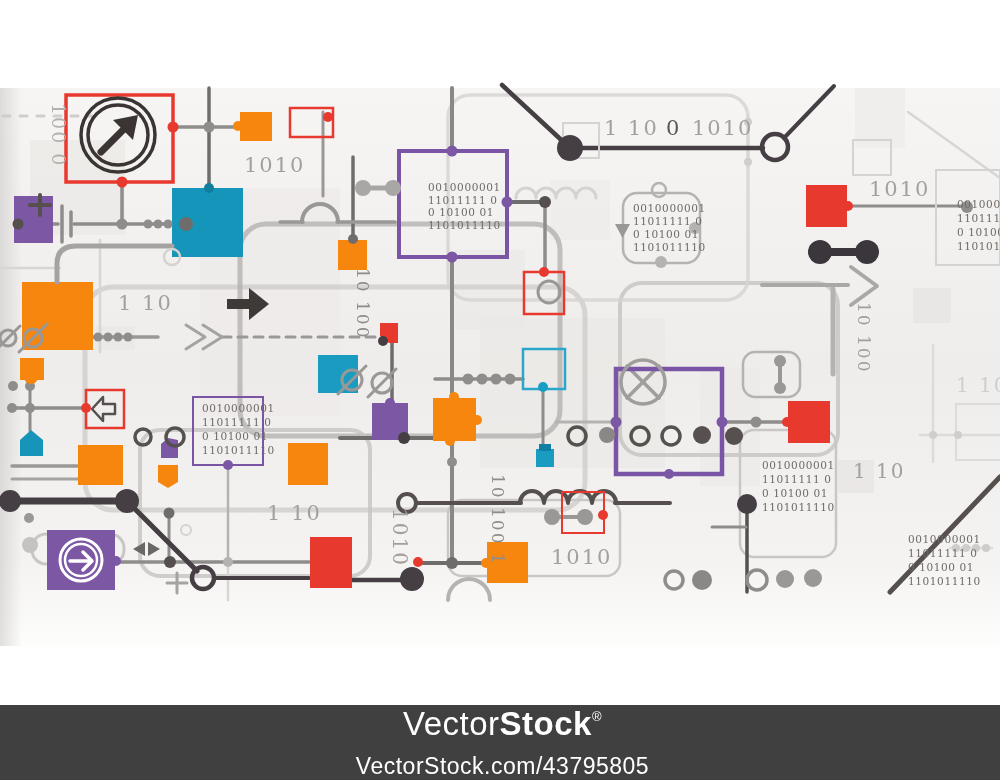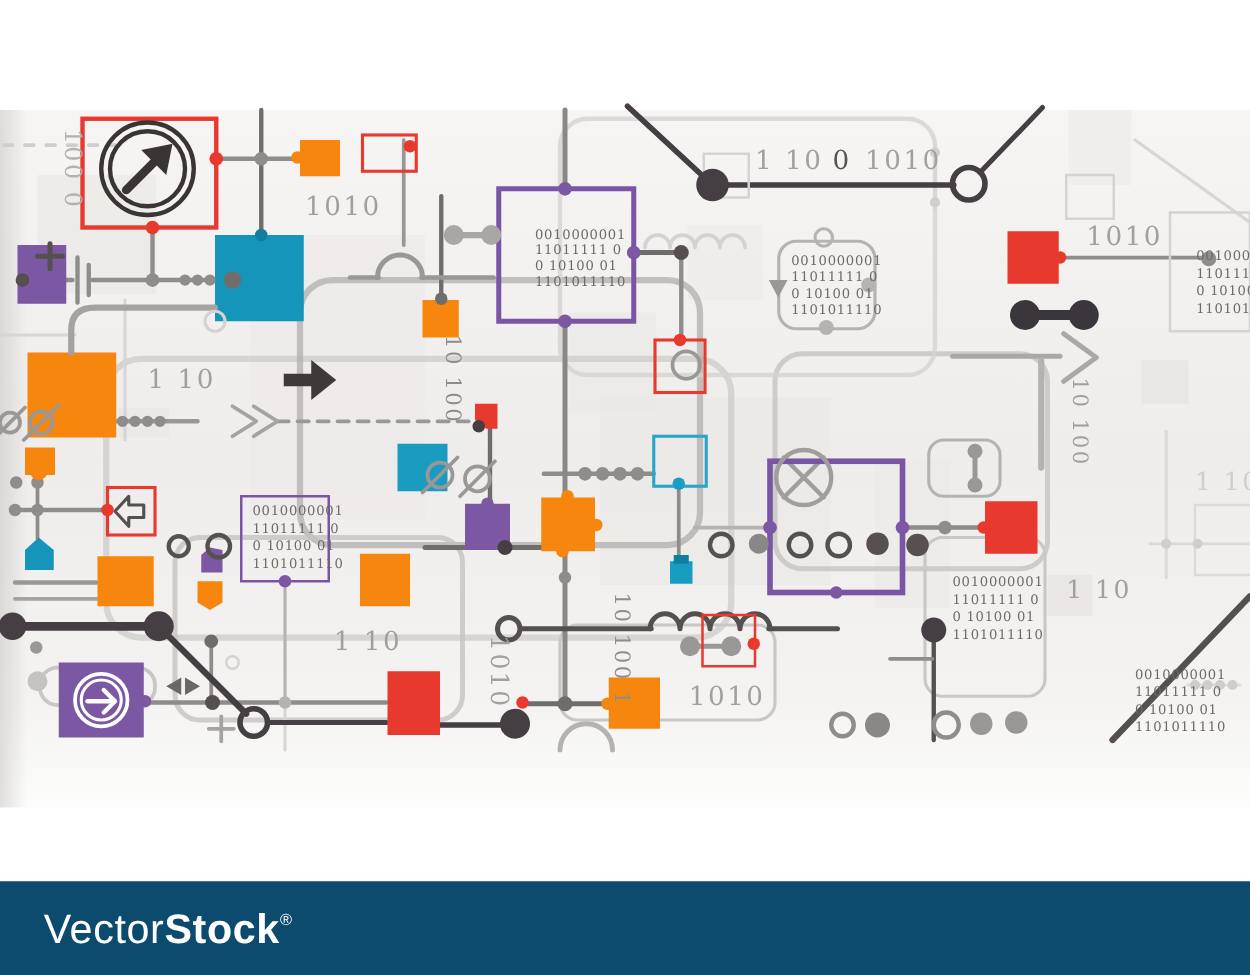--- a/index.html
+++ b/index.html
@@ -342,16 +342,17 @@
         <text x="853" y="478" font-size="20" fill="#a3a09c" letter-spacing="2px">1 10</text>
         <text x="956" y="392" font-size="20" fill="#d0cecc" letter-spacing="2px">1 10</text>
         <text x="52" y="103" font-size="19" fill="#b3b1ad" letter-spacing="2px" transform="rotate(90 52 103)">100 0</text>
         <text x="357" y="268" font-size="17" fill="#8f8d8b" letter-spacing="2px" transform="rotate(90 357 268)">10 100</text>
         <text x="393" y="508" font-size="20" fill="#a3a09c" letter-spacing="2px" transform="rotate(90 393 508)">1010</text>
         <text x="492" y="474" font-size="17" fill="#8f8d8b" letter-spacing="2px" transform="rotate(90 492 474)">10 100 1</text>
         <text x="858" y="302" font-size="17" fill="#a3a09c" letter-spacing="2px" transform="rotate(90 858 302)">10 100</text>
       </g>
   </svg>
 
-  <div class="wm-bar" style="background: #0c4a6e;">
+  <div class="wm-bar" style="background: #404040; flex-direction: column;">
     <div class="wm-logo"><span>Vector</span><b>Stock</b><sup>®</sup></div>
+    <div class="wm-url">VectorStock.com/43795805</div>
   </div>
 </div>
 
 </body></html>

